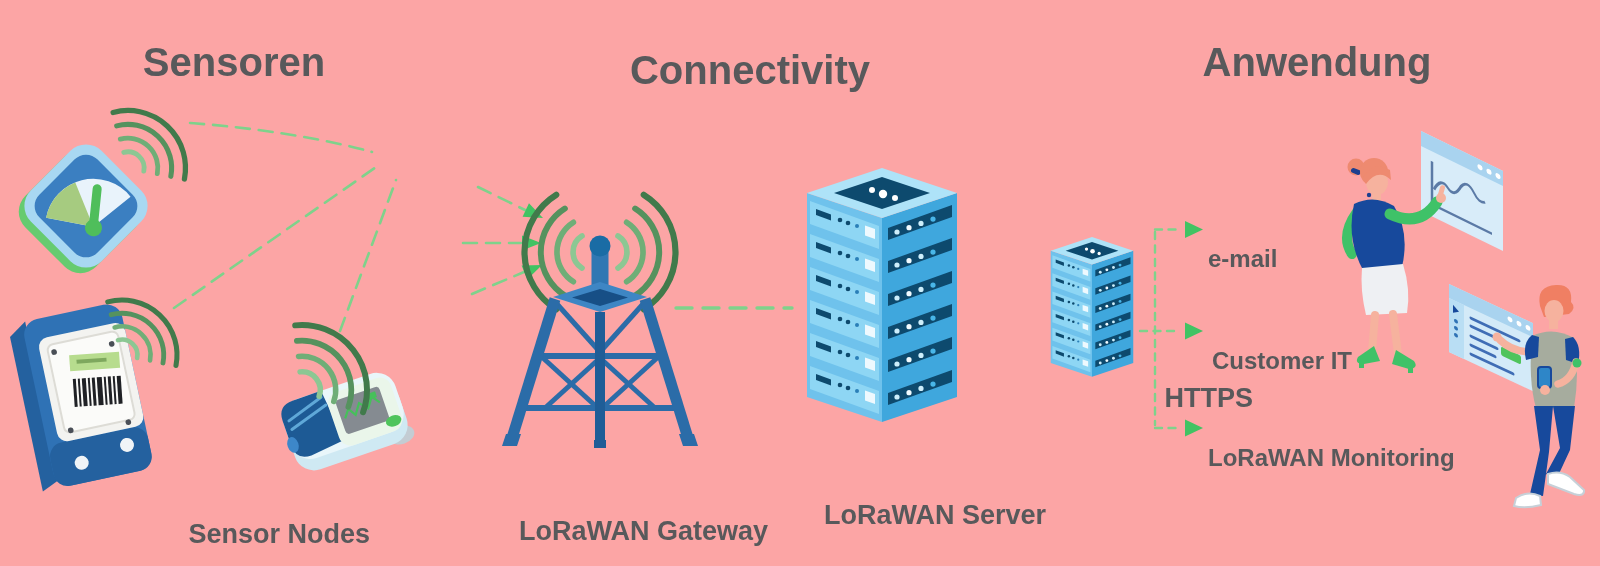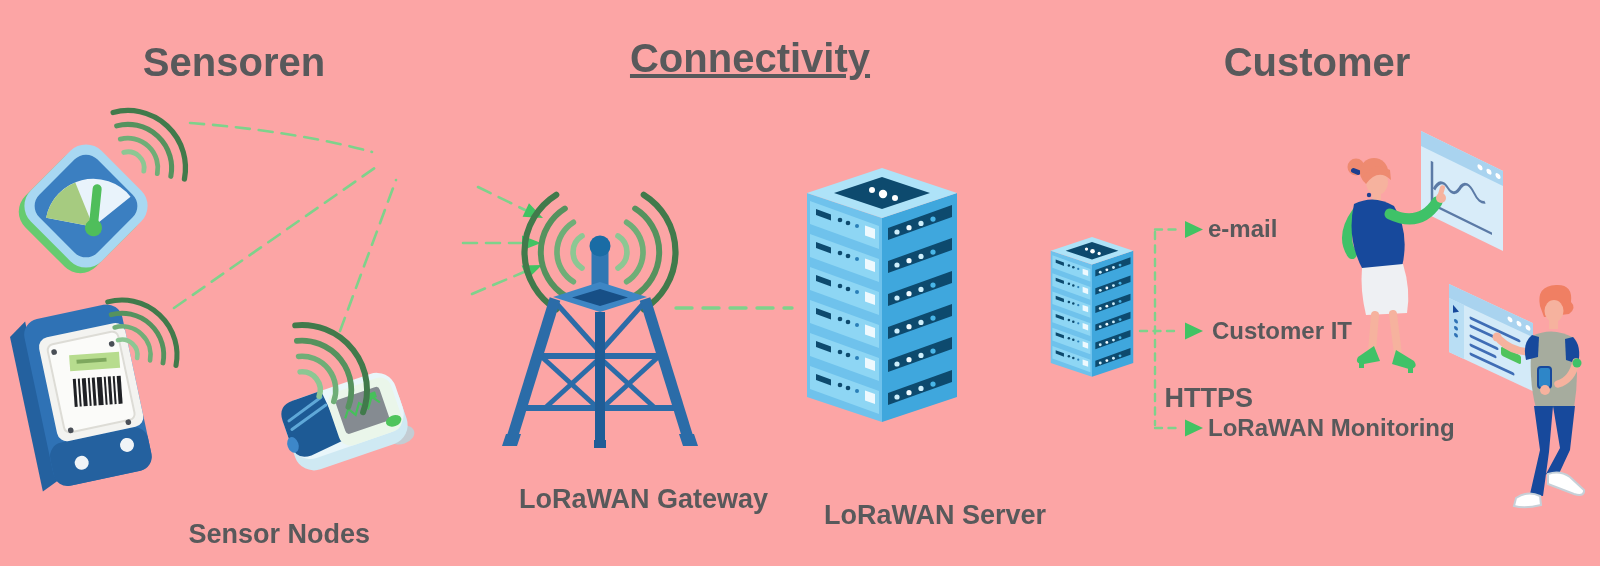--- a/index.html
+++ b/index.html
@@ -10,21 +10,21 @@
   }
   html,body{margin:0;padding:0;background:#fff;}
   .canvas{
     position:relative;width:1600px;height:566px;background:#fca5a5;overflow:hidden;
     font-family:"Liberation Sans", sans-serif;
   }
   .diagram-layer{position:absolute;left:0;top:0;width:1600px;height:566px;}
   .txt{position:absolute;color:var(--label-text);font-weight:700;white-space:nowrap;}
   .header{font-size:40px;color:var(--heading-text);width:320px;text-align:center;transform:translateX(-50%);}
   .node-label{font-size:27px;width:320px;text-align:right;transform:translateX(-50%);}
-  .out-label{font-size:24px;line-height:30px;}
+  .out-label{font-size:24px;line-height:30px;margin-top:30px;}
   .dash{stroke:var(--dash-green);fill:none;stroke-linecap:round;}
   .dash-main{stroke-width:2.6;stroke-dasharray:14 9;}
   .dash-wide{stroke-width:3.4;stroke-dasharray:16 11;}
   .dash-small{stroke-width:2.4;stroke-dasharray:7 6.5;}
   .arrowhead{fill:var(--arrow-green);}
 </style>
 </head>
 <body>
 
 <div class="canvas">
@@ -268,25 +268,25 @@
       <rect x="1538" y="367" width="13" height="21" rx="3" fill="#2e86c8" stroke="#17499c" stroke-width="2"></rect>
       <circle cx="1545" cy="390" r="5" fill="#f6b29e"></circle>
       <path d="M1534,406 L1553,406 L1549,452 L1543,496 L1530,494 L1540,450 Z" fill="#17499c"></path>
       <path d="M1553,406 L1575,406 L1570,450 L1557,478 L1546,474 L1560,448 Z" fill="#17499c"></path>
       <path d="M1516,498 Q1528,490 1540,496 L1541,505 Q1525,509 1514,506 Z" fill="#ffffff" stroke="#c6d0d8" stroke-width="2"></path>
       <path d="M1548,474 Q1560,470 1570,477 L1584,490 Q1585,497 1574,494 L1548,484 Z" fill="#ffffff" stroke="#c6d0d8" stroke-width="2"></path>
     </g>
   </svg>
 
   <div class="txt header" style="left:234px;top:40px;">Sensoren</div>
-  <div class="txt header" style="left:750px;top:36px;text-decoration:underline;">Connectivity</div>
-  <div class="txt header" style="left:1317px;top:40px;">Customer</div>
+  <div class="txt header" style="left:750px;top:48px;">Connectivity</div>
+  <div class="txt header" style="left:1317px;top:40px;">Anwendung</div>
 
   <div class="txt node-label" style="left:210px;top:519px;">Sensor Nodes</div>
-  <div class="txt node-label" style="left:608px;top:484px;">LoRaWAN Gateway</div>
+  <div class="txt node-label" style="left:608px;top:516px;">LoRaWAN Gateway</div>
   <div class="txt node-label" style="left:886px;top:500px;">LoRaWAN Server</div>
   <div class="txt node-label" style="left:1093px;top:383px;">HTTPS</div>
 
   <div class="txt out-label" style="left:1208px;top:214px;">e-mail</div>
   <div class="txt out-label" style="left:1212px;top:316px;">Customer IT</div>
   <div class="txt out-label" style="left:1208px;top:413px;">LoRaWAN Monitoring</div>
 
 </div>
 
 </body></html>

